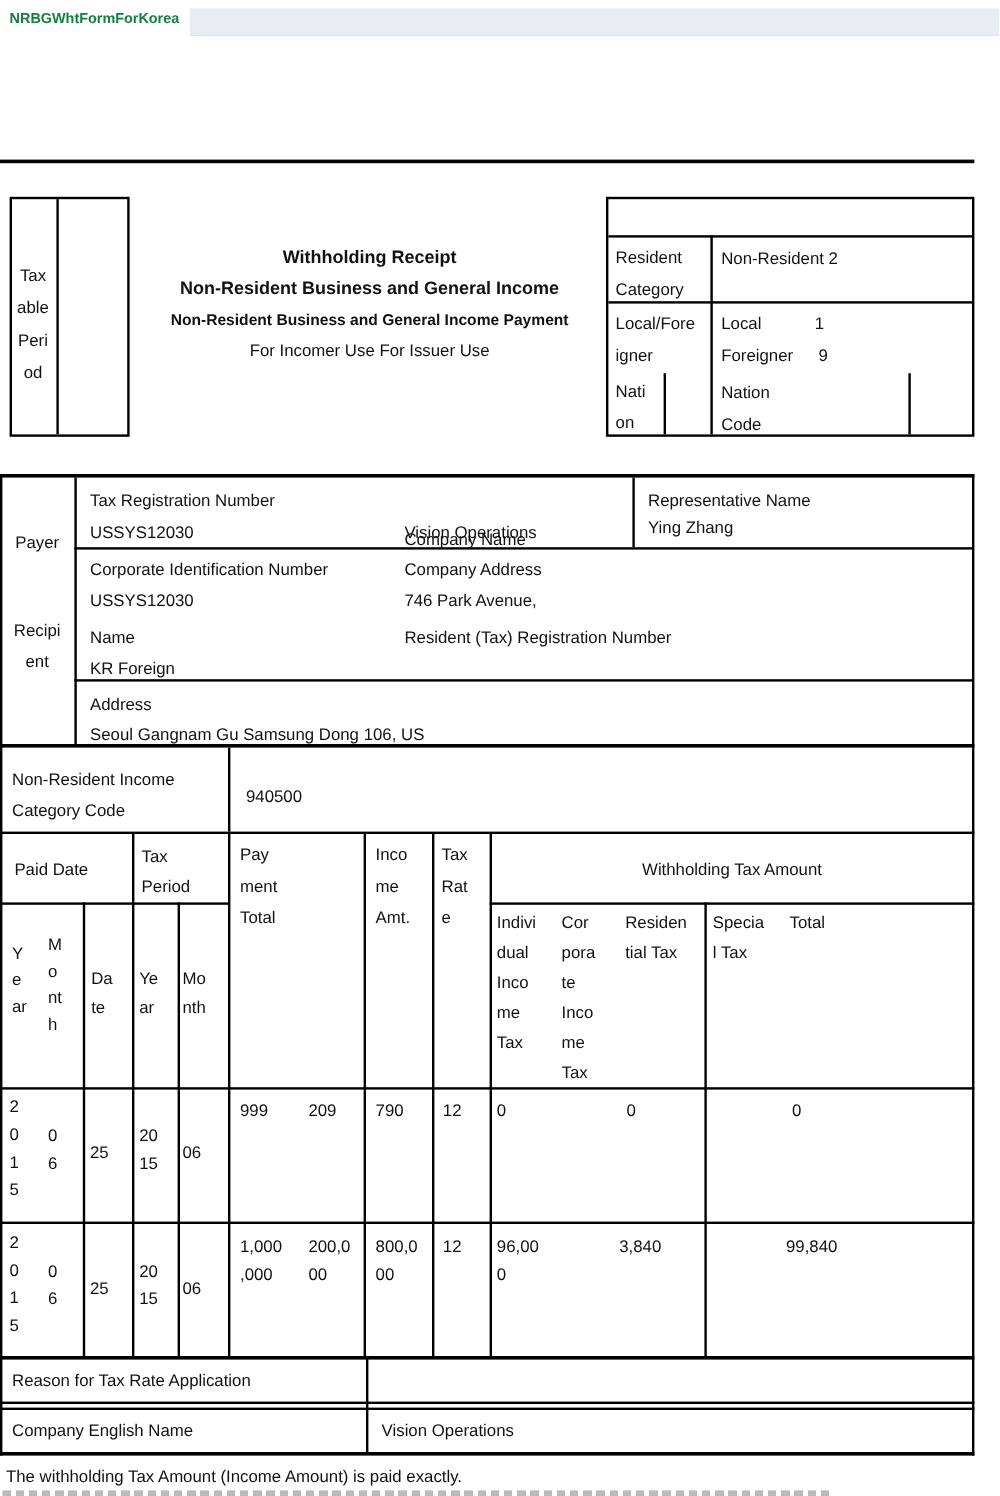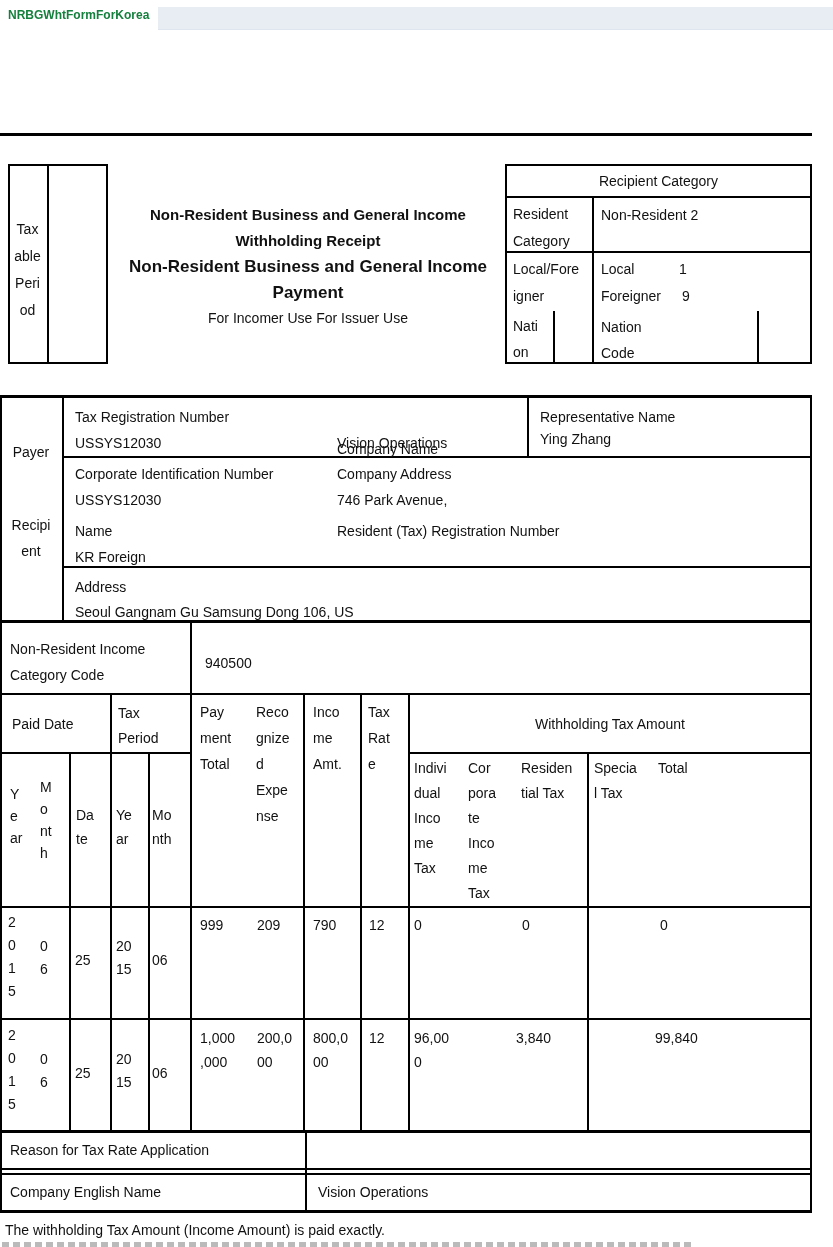--- a/index.html
+++ b/index.html
@@ -30,33 +30,32 @@
   <div class="hl" style="left:0;top:133px;width:812px;height:3px"></div>
 
   <div style="position:absolute;left:8px;top:164px;width:100px;height:200px;border:2px solid #000;box-sizing:border-box;"></div>
   <div class="vl" style="left:47px;top:166px;width:2px;height:196px"></div>
   <div class="t pre c" style="left:8px;top:216px;width:39px;line-height:27px;">Tax
 able
 Peri
 od</div>
 
   <div style="position:absolute;left:110px;top:202px;width:396px;text-align:center;">
+    <div class="b" style="font-size:15px;line-height:26px;">Withholding Receipt</div>
     <div class="b" style="font-size:15px;line-height:26px;">Non-Resident Business and General Income</div>
-    <div class="b" style="font-size:15px;line-height:26px;">Withholding Receipt</div>
-    <div class="b" style="font-size:17px;line-height:26px;">Non-Resident Business and General Income Payment</div>
+    <div class="b" style="font-size:13px;line-height:26px;">Non-Resident Business and General Income Payment</div>
     <div style="font-size:14px;line-height:25px;">For Incomer Use For Issuer Use</div>
   </div>
 
   <div style="position:absolute;left:505px;top:164px;width:307px;height:200px;border:2px solid #000;box-sizing:border-box;"></div>
   <div class="hl" style="left:507px;top:196px;width:303px;height:2px"></div>
   <div class="hl" style="left:507px;top:251px;width:303px;height:2px"></div>
   <div class="vl" style="left:592px;top:196px;width:2px;height:166px"></div>
   <div class="vl" style="left:553px;top:311px;width:2px;height:51px"></div>
   <div class="vl" style="left:757px;top:311px;width:2px;height:51px"></div>
-  <div class="t c" style="left:505px;top:169px;width:307px;">Recipient Category</div>
   <div class="t pre" style="left:513px;top:201px;line-height:27px;">Resident
 Category</div>
   <div class="t" style="left:601px;top:203px;">Non-Resident 2</div>
   <div class="t pre" style="left:513px;top:256px;line-height:27px;">Local/Fore
 igner</div>
   <div class="t" style="left:601px;top:257px;">Local</div>
   <div class="t" style="left:679px;top:257px;">1</div>
   <div class="t" style="left:601px;top:284px;">Foreigner</div>
   <div class="t" style="left:682px;top:284px;">9</div>
   <div class="t pre" style="left:513px;top:313px;line-height:26px;">Nati
@@ -115,25 +114,20 @@
   <div class="vl" style="left:69px;top:752px;width:2px;height:378px"></div>
   <div class="vl" style="left:148px;top:752px;width:2px;height:378px"></div>
   <div class="vl" style="left:587px;top:752px;width:2px;height:378px"></div>
 
   <div class="t" style="left:12px;top:712px;">Paid Date</div>
   <div class="t pre" style="left:118px;top:701px;">Tax
 Period</div>
   <div class="t pre" style="left:200px;top:699px;line-height:26px;">Pay
 ment
 Total</div>
-  <div class="t pre" style="left:256px;top:699px;line-height:26px;">Reco
-gnize
-d
-Expe
-nse</div>
   <div class="t pre" style="left:313px;top:699px;line-height:26px;">Inco
 me
 Amt.</div>
   <div class="t pre" style="left:368px;top:699px;line-height:26px;">Tax
 Rat
 e</div>
   <div class="t c" style="left:408px;top:712px;width:404px;">Withholding Tax Amount</div>
   <div class="t pre" style="left:10px;top:783px;line-height:22px;">Y
 e
 ar</div>

